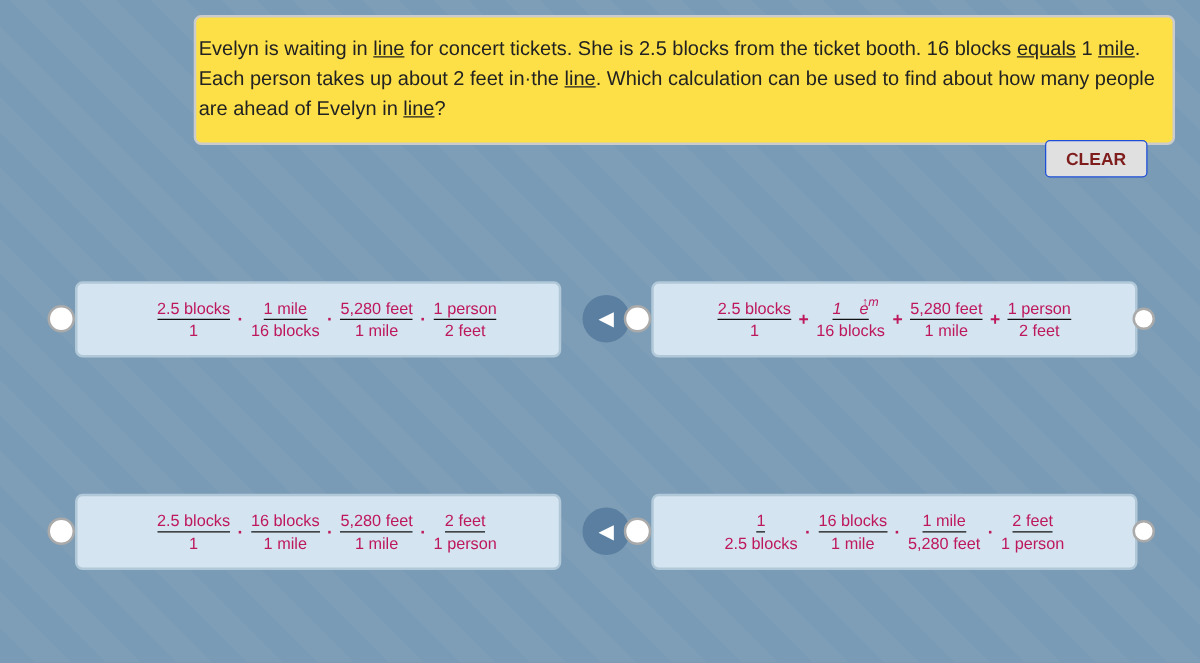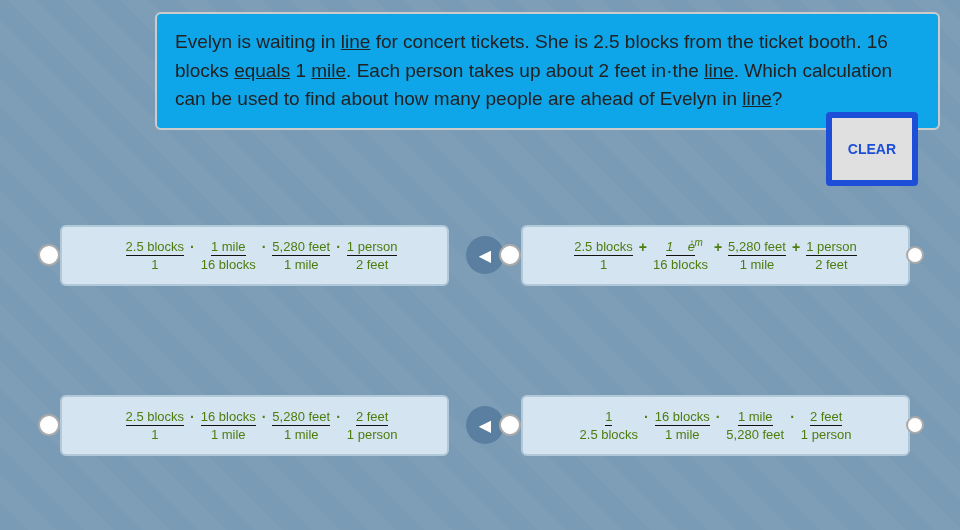--- a/index.html
+++ b/index.html
@@ -24,45 +24,45 @@
         rgba(255,255,255,0.03) 40px
       );
     }
 
     
     .question-box {
       position: absolute;
       top: 12px;
       left: 155px;
       right: 20px;
-      background: #0ea5e9;
+      background: #fde047;
       border: 2px solid #ccc;
       border-radius: 6px;
-      padding: 14px 18px;
-      font-size: 19px;
+      padding: 14px 2px;
+      font-size: 16px;
       line-height: 1.5;
       color: #222;
     }
 
     .question-box span.underline {
       text-decoration: underline;
     }
 
     
     .clear-btn {
       position: absolute;
       top: 112px;
       right: 42px;
       background: #e0e0e0;
-      border: 6px solid #1d4ed8;
+      border: 1px solid #1d4ed8;
       border-radius: 4px;
-      padding: 23px 16px;
+      padding: 6px 16px;
       font-size: 14px;
       font-weight: bold;
-      color: #1d4ed8;
+      color: #7f1d1d;
       cursor: pointer;
     }
 
     
     .answer-card {
       background: #d4e4f0;
       border: 2px solid #b0c8d8;
       border-radius: 6px;
       margin: 8px;
       display: flex;
@@ -101,24 +101,25 @@
       display: flex;
       align-items: center;
       justify-content: center;
       color: white;
       font-size: 16px;
     }
 
     
     .fraction-expr {
       display: flex;
+      align-items: center;
       gap: 6px;
       flex-wrap: nowrap;
       font-size: 13px;
-      color: #4d7c0f;
+      color: #be185d;
     }
 
     .fraction {
       display: inline-flex;
       flex-direction: column;
       align-items: center;
       font-size: 13px;
     }
 
     .fraction .numer {

